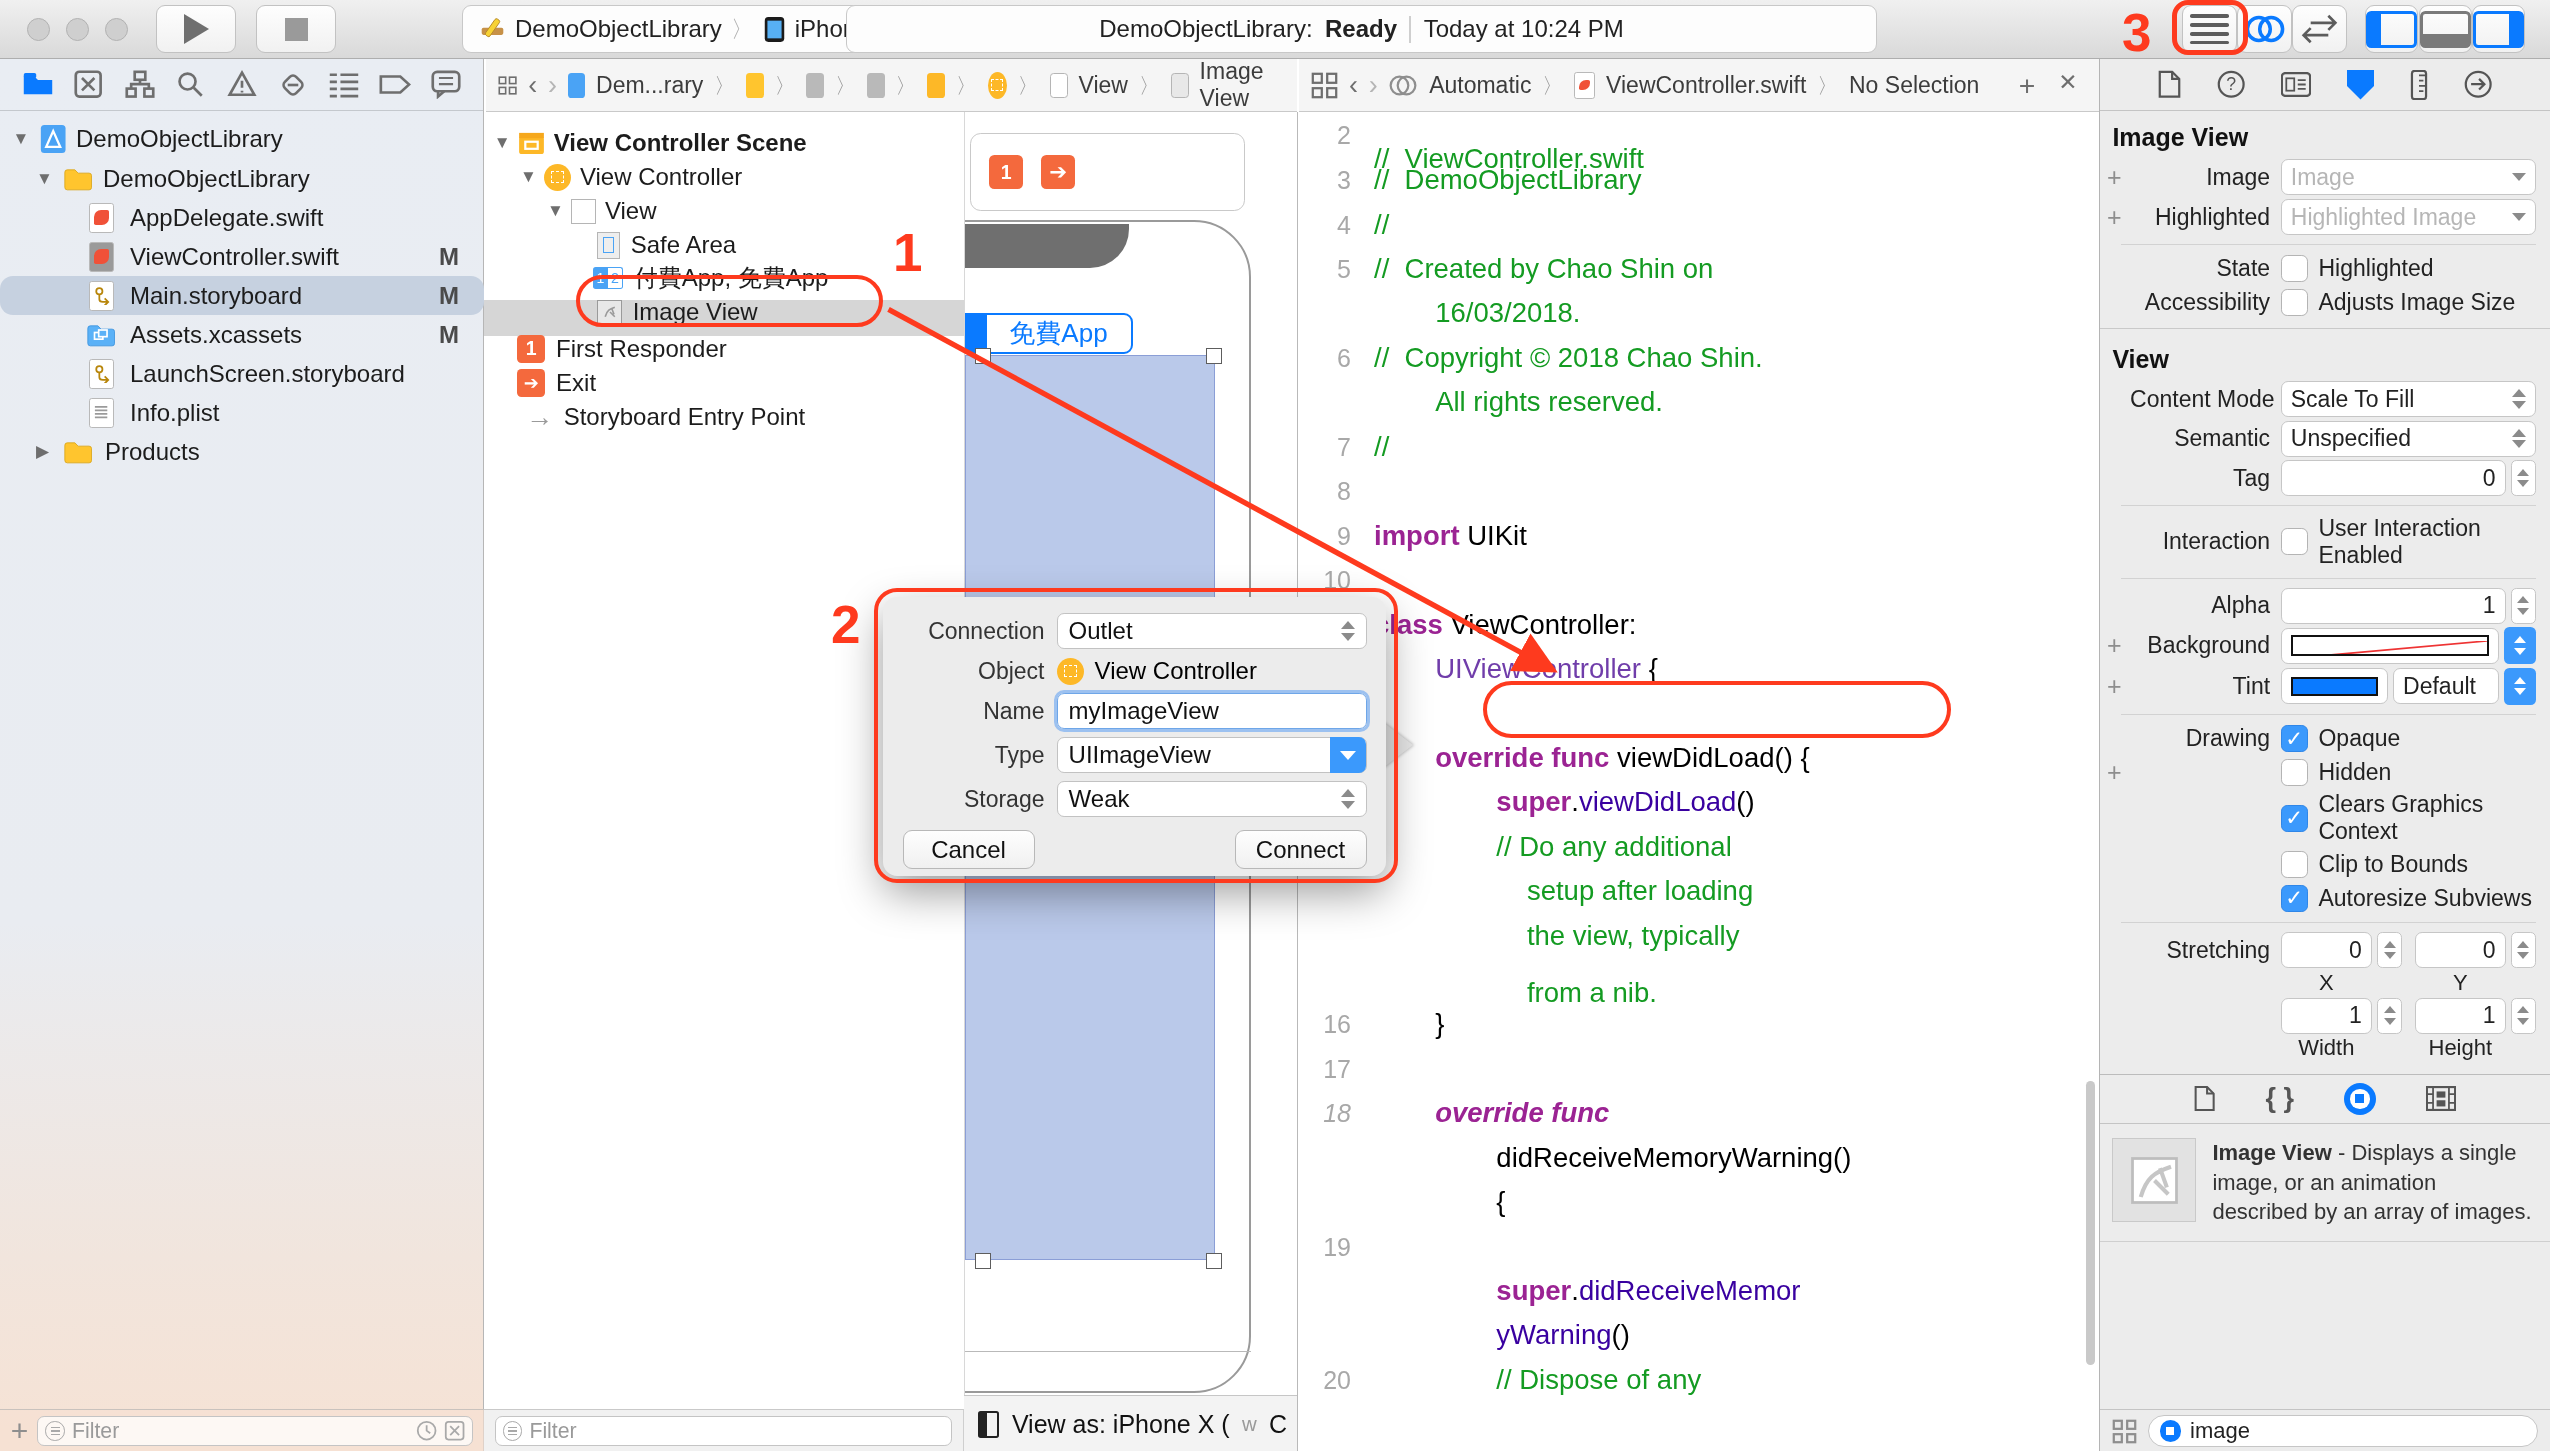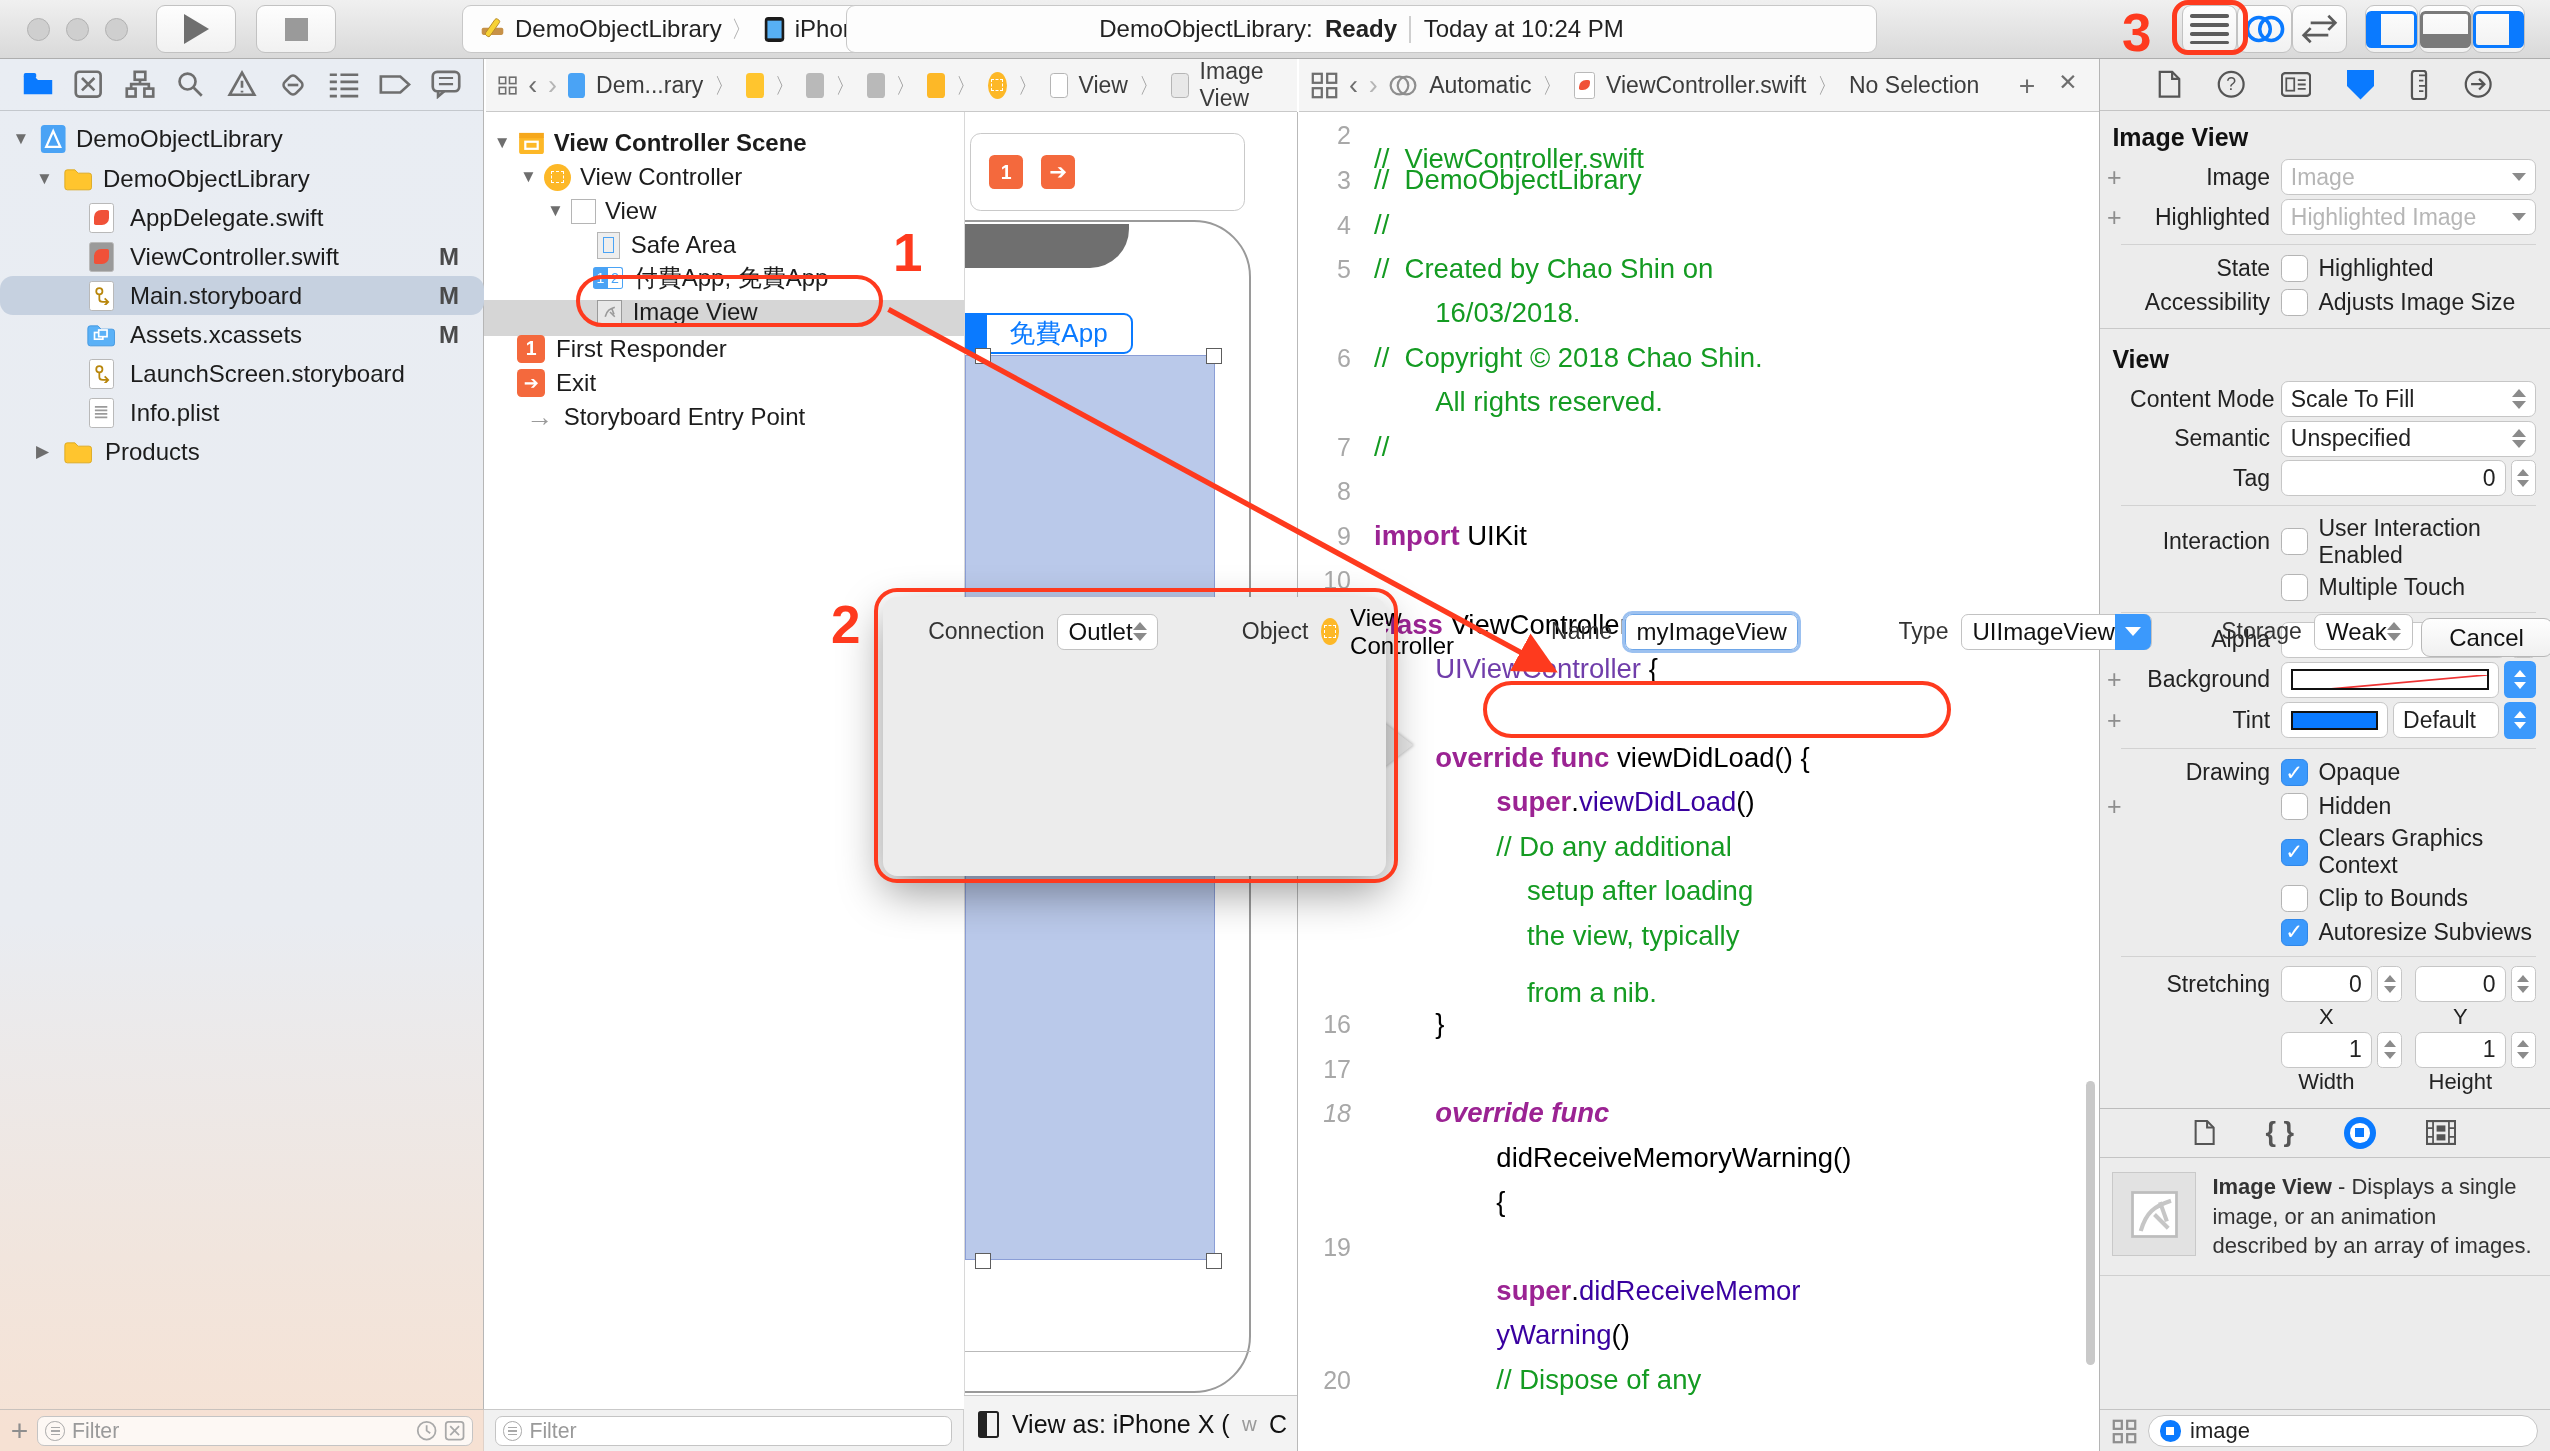--- a/index.html
+++ b/index.html
@@ -122,21 +122,21 @@
   .libthumb{width:84px;height:84px;background:#e2e2e2;border:0.9px solid #c9c9c9;display:flex;align-items:center;justify-content:center;flex:none;}
   .libtext{font-size:22px;color:#333;line-height:1.35;}
   .ins-filter{position:absolute;left:0;bottom:0;width:100%;height:43px;border-top:0.9px solid #c4c4c4;
     display:flex;align-items:center;gap:10.7px;padding:0 12.4px;}
   .roundfield{flex:1;height:32px;background:#fff;border:0.9px solid #c6c6c6;border-radius:16px;display:flex;align-items:center;gap:9px;padding:0 10.7px;font-size:22px;color:#222;}
   .bluedot{width:21.3px;height:21.3px;border-radius:50%;background:#0a7aff;display:flex;align-items:center;justify-content:center;}
   .bluedot i{width:8px;height:8px;background:#fff;display:block;}
 
   
   .popup{position:absolute;left:883px;top:597px;width:503px;height:279px;background:#ececec;border-radius:14.2px;
-    box-shadow:0 16px 44px rgba(0,0,0,.4);z-index:40;padding:16px 19.5px 12.4px 19.5px;display:flex;gap:8px;}
+    box-shadow:0 16px 44px rgba(0,0,0,.4);z-index:40;padding:16px 19.5px 12.4px 19.5px;display:flex;flex-direction:column;gap:8px;}
   .prow{display:flex;align-items:center;height:37px;}
   .plabel{width:142px;text-align:right;margin-right:12.4px;font-size:23px;color:#333;flex:none;}
   .pfield{flex:1;height:36px;background:#fff;border:0.9px solid #c2c2c2;border-radius:7.1px;display:flex;align-items:center;padding:0 10.7px;font-size:24px;color:#111;}
   .pfield.focus{outline:3.6px solid #9cc1f0;border-color:#6ea6e8;}
   .combo-btn{width:36px;height:36px;background:#3b99fc;border-radius:0 7.1px 7.1px 0;margin-left:auto;margin-right:-10.7px;
     display:flex;align-items:center;justify-content:center;}
   .combo-btn b{width:0;height:0;border-left:8px solid transparent;border-right:8px solid transparent;border-top:9.8px solid #fff;}
   .pbtns{display:flex;justify-content:space-between;margin-top:5.3px;}
   .pbtn{min-width:132px;height:39px;background:linear-gradient(#fefefe,#f0f0f0);border:0.9px solid #b8b8b8;border-radius:9px;
     display:flex;align-items:center;justify-content:center;font-size:24px;color:#111;}
@@ -678,26 +678,20 @@
           <span class="d"></span>
         </span>
     </div>
     <div class="isep"></div>
     <div class="irow" style="min-height:34px">
       <span class="plus"></span>
         <span class="ilabel">Interaction</span>
       <span class="cb"></span>
       <span class="cbl">User Interaction Enabled</span>
     </div>
-    <div class="irow" style="min-height:34px">
-      <span class="plus"></span>
-        <span class="ilabel"></span>
-      <span class="cb"></span>
-      <span class="cbl">Multiple Touch</span>
-    </div>
     <div class="isep"></div>
     <div class="irow">
       <span class="plus"></span>
         <span class="ilabel">Alpha</span>
       <span class="ifield">
           <span class="num">1</span>
         </span>
       <span class="stepper">
           <span class="u"></span>
           <span class="d"></span>

